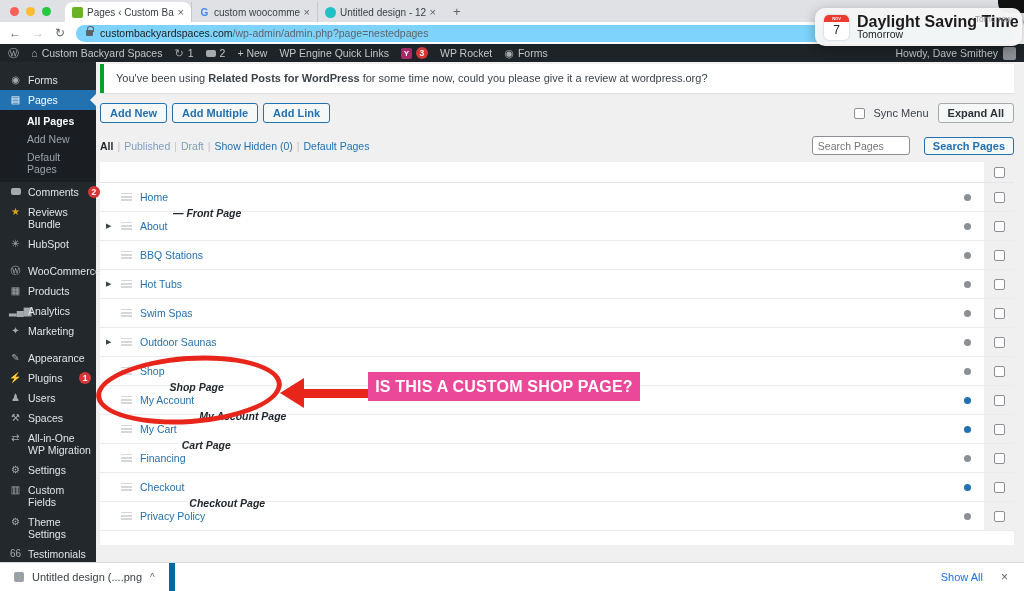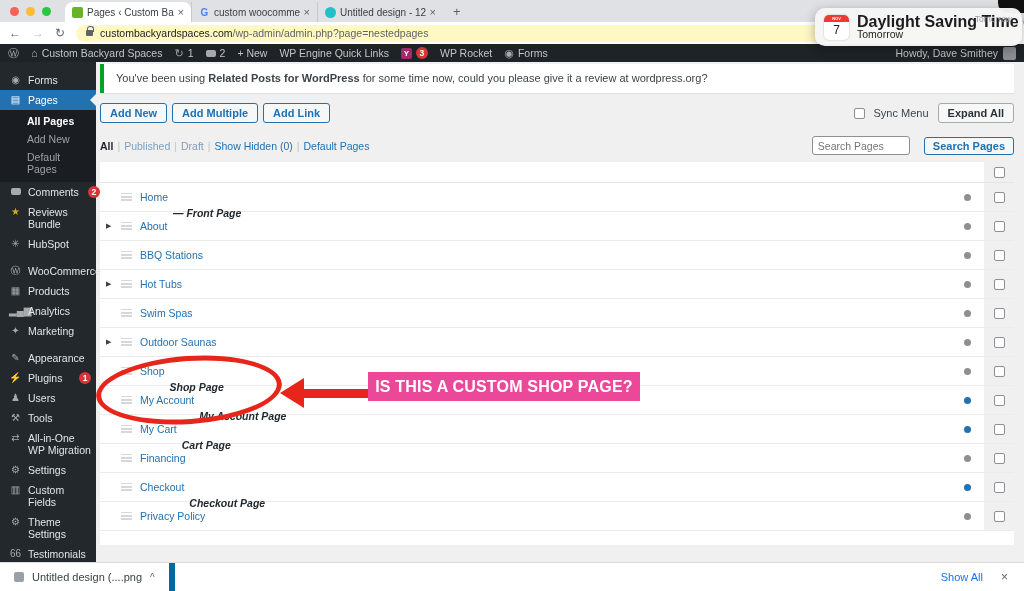--- a/index.html
+++ b/index.html
@@ -18,21 +18,21 @@
   .tabicon.wordpress-site { background: #69b329; border-radius: 2px; }
   .tabicon.google { color: #4285f4; font-weight: bold; font-size: 10px; line-height: 11px; text-align: center; }
   .tabicon.canva { background: #21c0c7; border-radius: 50%; }
   .tabtitle { flex: 1; overflow: hidden; white-space: nowrap; font-size: 10px; color: #3c4043; margin: 0 4px; }
   .tabclose { color: #5f6368; font-size: 11px; line-height: 11px; }
   .newtab { margin: 0 0 4px 10px; color: #5f6368; font-size: 13px; line-height: 13px; }
 
   .urlbar { height: 22px; background: #fff; display: flex; align-items: center; padding: 0 9px; gap: 11px; }
   .navic { color: #5f6368; font-size: 12px; }
   .navic.fwd { color: #bdc1c6; }
-  .urlpill { flex: 1; height: 17px; background: #fef9c3; border-radius: 9px; display: flex; align-items: center; padding: 0 10px; font-size: 10.5px; }
+  .urlpill { flex: 1; height: 17px; background: #7dd3fc; border-radius: 9px; display: flex; align-items: center; padding: 0 10px; font-size: 10.5px; }
   .lock { width: 7px; height: 6px; background: #5f6368; border-radius: 1px; position: relative; display: inline-block; margin-right: 7px; flex: none; }
   .lock::before { content: ""; position: absolute; top: -4px; left: 1px; width: 5px; height: 5px; border: 1.5px solid #5f6368; border-bottom: none; border-radius: 3px 3px 0 0; }
   .domain { color: #202124; }
   .path { color: #5f6368; }
 
   
   .adminbar { height: 18px; background: #1d2327; display: flex; align-items: center; padding: 0 8px; font-size: 10.5px; color: #c3c4c7; position: relative; z-index: 3; }
   #ab-left { display: flex; align-items: center; gap: 12px; flex: 1; }
   .ab-item { display: flex; align-items: center; gap: 4px; white-space: nowrap; }
   .ab-icon { color: #a7aaad; font-size: 11px; line-height: 11px; }
@@ -256,21 +256,21 @@
           <span class="sb-icon">⚡</span>
           <span class="sb-label">Plugins</span>
           <span class="sb-badge">1</span>
         </div>
         <div class="sb-item">
           <span class="sb-icon">♟</span>
           <span class="sb-label">Users</span>
         </div>
         <div class="sb-item">
           <span class="sb-icon">⚒</span>
-          <span class="sb-label">Tools</span>
+          <span class="sb-label">Spaces</span>
         </div>
         <div class="sb-item">
           <span class="sb-icon">⇄</span>
           <span class="sb-label">All-in-One WP Migration</span>
         </div>
         <div class="sb-item">
           <span class="sb-icon">⚙</span>
           <span class="sb-label">Settings</span>
         </div>
         <div class="sb-item">

